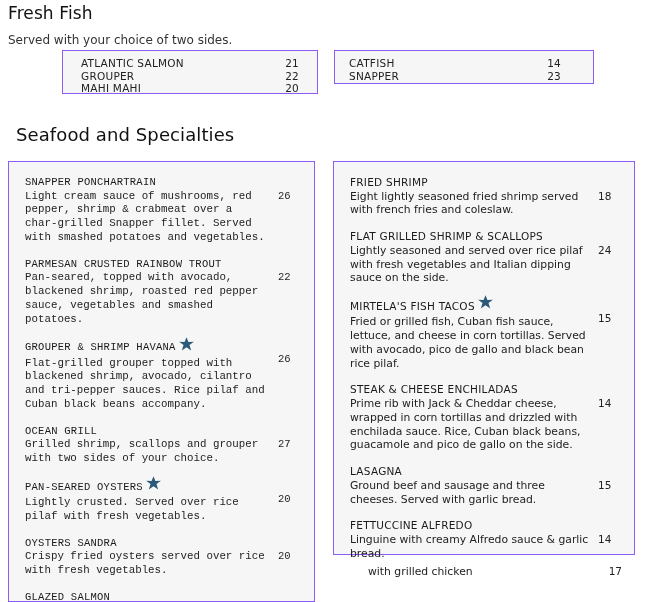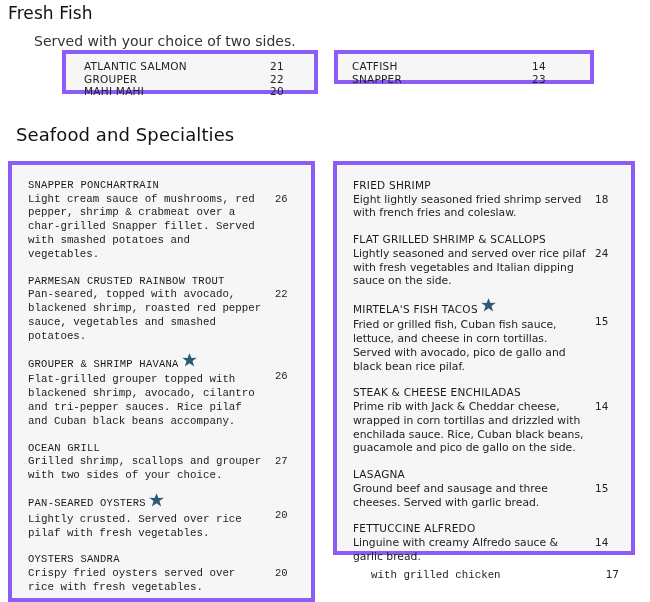--- a/index.html
+++ b/index.html
@@ -19,48 +19,48 @@
     font-weight: normal;
     color: #111111;
     letter-spacing: 0.1px;
   }
   #fresh-fish-title { position: absolute; left: 8px; top: 3px; }
   #seafood-title {
     position: absolute; left: 16px; top: 124px;
     font-size: 18px;
   }
   .section-subtitle {
-    position: absolute; left: 34px; top: 33px;
-    font-size: 14px;
+    position: absolute; left: 8px; top: 33px;
+    font-size: 12px;
     color: #333333;
   }
 
   
   .panel {
     position: absolute;
     background: #f6f6f6;
-    border: 4px solid #8b5cf6;
+    border: 1px solid #8b5cf6;
   }
   #fresh-left  { left: 62px;  top: 50px; width: 256px; height: 44px; }
   #fresh-right { left: 334px; top: 50px; width: 260px; height: 34px; }
   #seafood-left  { left: 8px;  top: 161px; width: 307px; height: 441px; font-family: Liberation Mono, monospace; }
   #seafood-right { left: 333px; top: 161px; width: 302px; height: 394px; }
 
   
   .simple-list { padding: 6px 10px 6px 18px; }
   .simple-row {
     display: flex;
     align-items: baseline;
     font-size: 10.5px;
     line-height: 12.6px;
     letter-spacing: 0.25px;
     color: #222222;
   }
   .simple-row .nm { flex: 1 1 auto; }
-  .simple-row .pr { flex: 0 0 auto; width: 26px; text-align: left; }
+  .simple-row .pr { flex: 0 0 auto; width: 26px; text-align: right; }
   #fresh-right .simple-list { padding-left: 14px; padding-right: 32px; }
   #fresh-left  .simple-list { padding-left: 18px; padding-right: 18px; }
 
   
   .dish-list { padding: 14px 0 10px 0; }
   .dish {
     display: flex;
     align-items: flex-start;
     padding: 0 12px 0 16px;
     margin-bottom: 13px;
@@ -97,21 +97,20 @@
     padding: 0 12px 0 16px;
     margin-top: -9px;
     margin-bottom: 10px;
   }
   .sub-option .so-label {
     flex: 1 1 auto;
     padding-left: 18px;
     font-size: 10.8px;
     line-height: 13.8px;
     color: #222222;
-    font-family: Liberation Mono, monospace;
   }
   .sub-option .so-price {
     flex: 0 0 auto;
     width: 24px;
     text-align: right;
     font-size: 10.5px;
     line-height: 13.8px;
     color: #222222;
     margin-left: 8px;
   }

